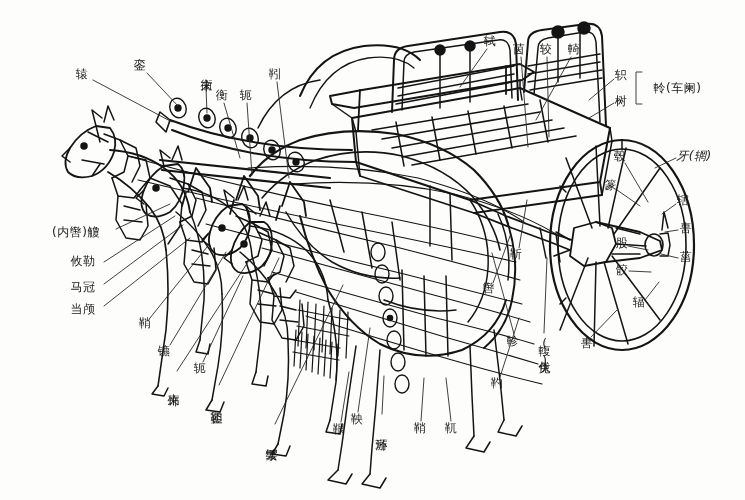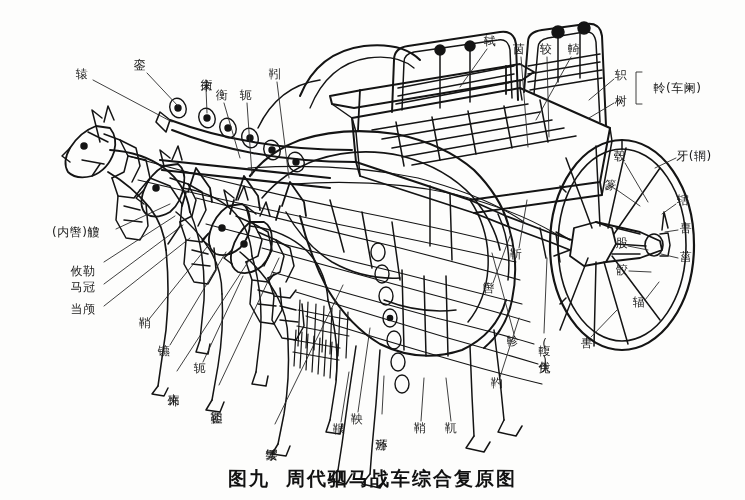--- a/index.html
+++ b/index.html
@@ -326,49 +326,46 @@
       <div class="lbl" style="left: 222px; top: 95px;">衡</div>
       <div class="lbl" style="left: 246px; top: 95px;">轭</div>
       <div class="lbl" style="left: 275px; top: 74px;">靷</div>
       <div class="lbl" style="left: 490px; top: 41px;">轼</div>
       <div class="lbl" style="left: 519px; top: 49px;">茵</div>
       <div class="lbl" style="left: 546px; top: 49px;">较</div>
       <div class="lbl" style="left: 574px; top: 49px;">輢</div>
       <div class="lbl" style="left: 621px; top: 75px;">轵</div>
       <div class="lbl" style="left: 621px; top: 101px;">树</div>
       <div class="lbl" style="left: 672px; top: 88px; padding-left: 11px;">軨(车阑)</div>
-      <div class="lbl" style="left: 694px; top: 156px;">牙(辋)</div>
+      <div class="lbl" style="left: 694px; top: 156px; font-style: italic;">牙(辋)</div>
       <div class="lbl" style="left: 620px; top: 156px;">毂</div>
       <div class="lbl" style="left: 611px; top: 185px;">篆</div>
       <div class="lbl" style="left: 683px; top: 200px;">辖</div>
       <div class="lbl" style="left: 686px; top: 228px;">軎</div>
       <div class="lbl" style="left: 686px; top: 257px;">菑</div>
       <div class="lbl" style="left: 622px; top: 243px;">股</div>
       <div class="lbl" style="left: 622px; top: 270px;">骹</div>
       <div class="lbl" style="left: 639px; top: 302px;">辐</div>
       <div class="lbl" style="left: 587px; top: 343px;">軎</div>
       <div class="lbl" style="left: 516px; top: 254px;">靳</div>
       <div class="lbl" style="left: 489px; top: 288px;">辔</div>
       <div class="lbl" style="left: 513px; top: 341px;">軫</div>
       <div class="lbl vert" style="left: 544px; top: 352px;">輹(伏兔)</div>
       <div class="lbl" style="left: 497px; top: 383px;">靮</div>
       <div class="lbl" style="left: 76px; top: 232px;">(内辔)觼</div>
-      <div class="lbl" style="left: 83px; top: 271px; text-align: center;">攸勒</div>
+      <div class="lbl" style="left: 83px; top: 261px; text-align: center;">攸勒</div>
       <div class="lbl" style="left: 83px; top: 287px;">马冠</div>
       <div class="lbl" style="left: 83px; top: 309px; text-align: right;">当颅</div>
       <div class="lbl" style="left: 145px; top: 323px;">鞘</div>
       <div class="lbl" style="left: 164px; top: 351px;">镳</div>
       <div class="lbl" style="left: 200px; top: 368px;">轭</div>
       <div class="lbl vert" style="left: 173px; top: 385px;">束饰</div>
       <div class="lbl vert" style="left: 216px; top: 402px;">鋈靼</div>
       <div class="lbl vert" style="left: 271px; top: 440px;">繁缨</div>
       <div class="lbl" style="left: 357px; top: 419px;">鞅</div>
       <div class="lbl" style="left: 339px; top: 429px;">鞎</div>
       <div class="lbl vert" style="left: 381px; top: 430px;">游环</div>
       <div class="lbl" style="left: 420px; top: 428px;">鞘</div>
       <div class="lbl" style="left: 451px; top: 428px;">靰</div>
     </div>
 
-  <div class="caption">
-    <span>图九</span><span class="gap"></span><span>周代驷马战车综合复原图</span>
-  </div>
 
 </div>
 
 </body></html>

